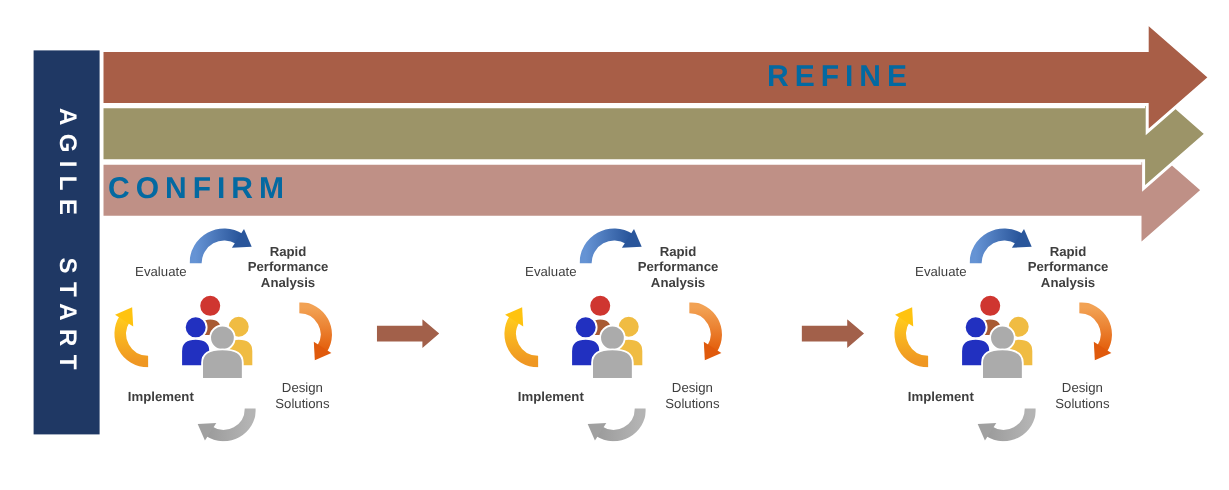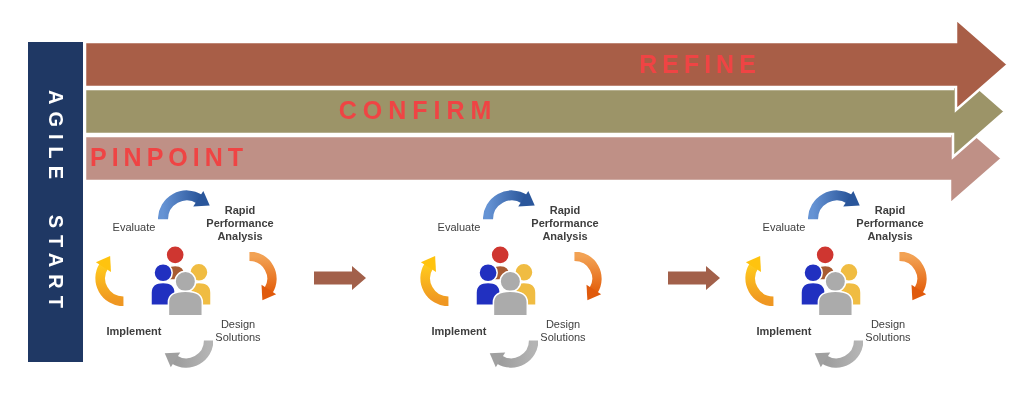--- a/index.html
+++ b/index.html
@@ -14,39 +14,39 @@
     background:#1F3864;display:flex;align-items:center;justify-content:center;
   }
   #sidebar .vtext{
     writing-mode:vertical-rl;
     color:#ffffff;font-weight:bold;font-size:20px;
     letter-spacing:7px;word-spacing:16px;white-space:nowrap;
   }
   
   #bands{position:absolute;left:0;top:0;width:1024px;height:215px;}
   .band-label{
-    position:absolute;color:#ef4444;font-weight:bold;font-size:25px;
+    position:absolute;color:#0369a1;font-weight:bold;font-size:25px;
     line-height:27px;white-space:nowrap;
   }
   #label-refine{left:520px;top:51px;width:360px;text-align:center;letter-spacing:5px;}
   #label-confirm{left:238px;top:97px;width:360px;text-align:center;letter-spacing:6px;}
   #label-pinpoint{left:90px;top:144px;letter-spacing:5px;}
   
   #cycles{position:absolute;left:0;top:188px;width:1024px;height:190px;}
   .cycle{position:absolute;top:0;width:230px;height:190px;}
   .cycle:nth-of-type(1){left:75px;}
   .cycle:nth-of-type(2){left:400px;}
   .cycle:nth-of-type(3){left:725px;}
   .cycle-label{
     position:absolute;color:#3E3E3E;font-size:11px;line-height:13px;
     text-align:center;white-space:pre-line;
   }
   .lbl-evaluate{left:19px;top:33px;width:80px;}
   .lbl-rapid{left:115px;top:16px;width:100px;font-weight:bold;}
-  .lbl-design{left:113px;top:130px;width:100px;}
+  .lbl-design{left:127px;top:130px;width:100px;}
   .lbl-implement{left:19px;top:137px;width:80px;font-weight:bold;}
   .ca{position:absolute;}
   .ca-top{left:83px;top:2px;}
   .ca-right{left:171px;top:64px;}
   .ca-bottom{left:88px;top:149px;}
   .ca-left{left:20px;top:66px;}
   .people{position:absolute;left:75px;top:57px;}
   
   .connector{position:absolute;top:266px;}
   #connector-1{left:314px;}
@@ -81,22 +81,21 @@
   <div id="sidebar">
     <span class="vtext">AGILE START</span>
   </div>
 
   <svg id="bands" viewBox="0 0 1024 215">
     <polygon points="85,136 950,136 950,113 1002,158.5 950,204 950,181 85,181" stroke="#ffffff" stroke-width="2.5" fill="#BF9086"></polygon>
     <polygon points="85,89 953,89 953,66 1005,111.5 953,157 953,134 85,134" stroke="#ffffff" stroke-width="2.5" fill="#9C9468"></polygon>
     <polygon points="85,42 956,42 956,19 1008,64.5 956,110 956,87 85,87" stroke="#ffffff" stroke-width="2.5" fill="#A85E47"></polygon>
   </svg>
   <div class="band-label" id="label-refine">REFINE</div>
-  <div class="band-label" id="label-confirm">CONFIRM</div>
-  <div class="band-label" id="label-pinpoint">PINPOINT</div>
+  <div class="band-label" id="label-pinpoint">CONFIRM</div>
 
   <div id="cycles">
   <div class="cycle">
     <svg class="ca ca-top" width="54" height="33" viewBox="0 0 58 36">
       <path d="M5,32 A26,26 0 0 1 45,10" fill="none" stroke="url(#gBlue)" stroke-width="11"></path>
       <polygon points="38,18 49,1 56,17" fill="#2A569B"></polygon>
     </svg>
     <svg class="ca ca-right" width="31" height="50" viewBox="0 0 36 58">
       <path d="M4,5 A26,26 0 0 1 26,45" fill="none" stroke="url(#gOrange)" stroke-width="11"></path>
       <polygon points="18,38 35,49 19,56" fill="#E05A0C"></polygon>

